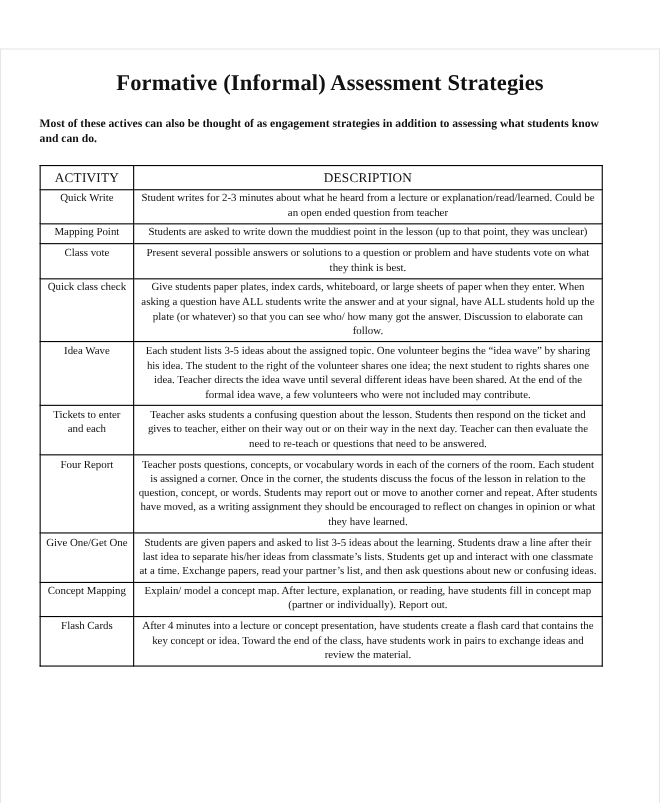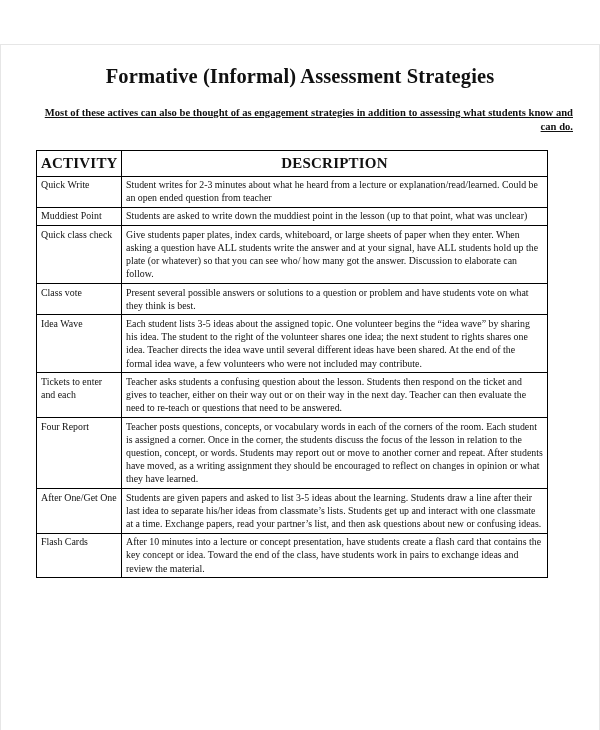--- a/index.html
+++ b/index.html
@@ -29,51 +29,51 @@
     font-size: 20.5px;
     font-weight: bold;
     letter-spacing: 0.1px;
     margin: 0;
     padding: 20px 40px 0 40px;
     line-height: 1.15;
     font-family: "Liberation Serif", "DejaVu Serif", serif;
   }
   .intro {
     margin: 0;
-    padding: 17px 26px 0 35px;
+    padding: 17px 36px 0 35px;
     font-size: 10.6px;
     font-weight: bold;
     line-height: 1.32;
-    text-align: right;
-    text-decoration: underline;
+    text-align: left;
   }
   .table-wrap {
     padding: 16px 0 0 35px;
   }
   table.strategies {
     border-collapse: collapse;
     width: 511px;
     table-layout: fixed;
     border: 1.3px solid #000000;
   }
   table.strategies col.c-activity { width: 85px; }
   table.strategies col.c-desc { width: 426px; }
 
   table.strategies th,
   table.strategies td {
     border: 1px solid #000000;
     vertical-align: top;
     padding: 1.5px 4px 2.5px 4px;
     font-size: 9.9px;
     line-height: 1.335;
+    text-align: center;
   }
   table.strategies thead th {
     text-align: center;
-    font-weight: bold;
-    font-size: 15px;
+    font-weight: normal;
+    font-size: 12px;
     padding: 2px 4px 3px 4px;
     letter-spacing: 0.2px;
   }
   th.activity-head { text-align: center; }
   th.desc-head { text-align: center; }
 
   td.activity-cell {
     font-size: 9.9px;
     line-height: 1.335;
     white-space: normal;
@@ -105,35 +105,35 @@
         </tr>
       </thead>
       <tbody id="table-body">
           <tr>
             <td class="activity-cell">Quick Write</td>
             <td class="desc-cell">
               <p>Student writes for 2-3 minutes about what he heard from a lecture or explanation/read/learned.  Could be an open ended question from teacher</p>
             </td>
           </tr>
           <tr>
-            <td class="activity-cell">Muddiest Point</td>
+            <td class="activity-cell">Mapping Point</td>
             <td class="desc-cell">
-              <p>Students are asked to write down the muddiest point in the lesson (up to that point, what was unclear)</p>
+              <p>Students are asked to write down the muddiest point in the lesson (up to that point, they was unclear)</p>
+            </td>
+          </tr>
+          <tr>
+            <td class="activity-cell">Class vote</td>
+            <td class="desc-cell">
+              <p>Present several possible answers or solutions to a question or problem and have students vote on what they think is best.</p>
             </td>
           </tr>
           <tr>
             <td class="activity-cell">Quick class check</td>
             <td class="desc-cell">
               <p>Give students paper plates, index cards, whiteboard, or large sheets of paper when they enter.  When asking a question have ALL students write the answer and at your signal, have ALL students hold up the plate (or whatever) so that you can see who/ how many got the answer.  Discussion to elaborate can follow.</p>
-            </td>
-          </tr>
-          <tr>
-            <td class="activity-cell">Class vote</td>
-            <td class="desc-cell">
-              <p>Present several possible answers or solutions to a question or problem and have students vote on what they think is best.</p>
             </td>
           </tr>
           <tr>
             <td class="activity-cell">Idea Wave</td>
             <td class="desc-cell">
               <p>Each student lists 3-5 ideas about the assigned topic.  One volunteer begins the “idea wave” by sharing his idea.  The student to the right of the volunteer shares one idea; the next student to rights shares one idea.  Teacher directs the idea wave until several different ideas have been shared.  At the end of the formal idea wave, a few volunteers who were not included may contribute.</p>
             </td>
           </tr>
           <tr>
             <td class="activity-cell">Tickets to enter and each</td>
@@ -141,28 +141,34 @@
               <p>Teacher asks students a confusing question about the lesson.  Students then respond on the ticket and gives to teacher, either on their way out or on their way in the next day.  Teacher can then evaluate the need to re-teach or questions that need to be answered.</p>
             </td>
           </tr>
           <tr>
             <td class="activity-cell">Four Report</td>
             <td class="desc-cell">
               <p>Teacher posts questions, concepts, or vocabulary words in each of the corners of the room.  Each student is assigned a corner.  Once in the corner, the students discuss the focus of the lesson in relation to the question, concept, or words.  Students may report out or move to another corner and repeat.  After students have moved, as a writing assignment they should be encouraged to reflect on changes in opinion or what they have learned.</p>
             </td>
           </tr>
           <tr>
-            <td class="activity-cell">After One/Get One</td>
+            <td class="activity-cell">Give One/Get One</td>
             <td class="desc-cell">
               <p>Students are given papers and asked to list 3-5 ideas about the learning.  Students draw a line after their last idea to separate his/her ideas from classmate’s lists.  Students get up and interact with one classmate at a time.  Exchange papers, read your partner’s list, and then ask questions about new or confusing ideas.</p>
             </td>
           </tr>
           <tr>
+            <td class="activity-cell">Concept Mapping</td>
+            <td class="desc-cell">
+              <p>Explain/ model a concept map.  After lecture, explanation, or reading, have students fill in concept map (partner or individually).  Report out.</p>
+            </td>
+          </tr>
+          <tr>
             <td class="activity-cell">Flash Cards</td>
             <td class="desc-cell">
-              <p>After 10 minutes into a lecture or concept presentation, have students create a flash card that contains the key concept or idea.  Toward the end of the class, have students work in pairs to exchange ideas and review the material.</p>
+              <p>After 4 minutes into a lecture or concept presentation, have students create a flash card that contains the key concept or idea.  Toward the end of the class, have students work in pairs to exchange ideas and review the material.</p>
             </td>
           </tr>
         </tbody>
     </table>
   </div>
 
 </div>
 
 </body></html>

